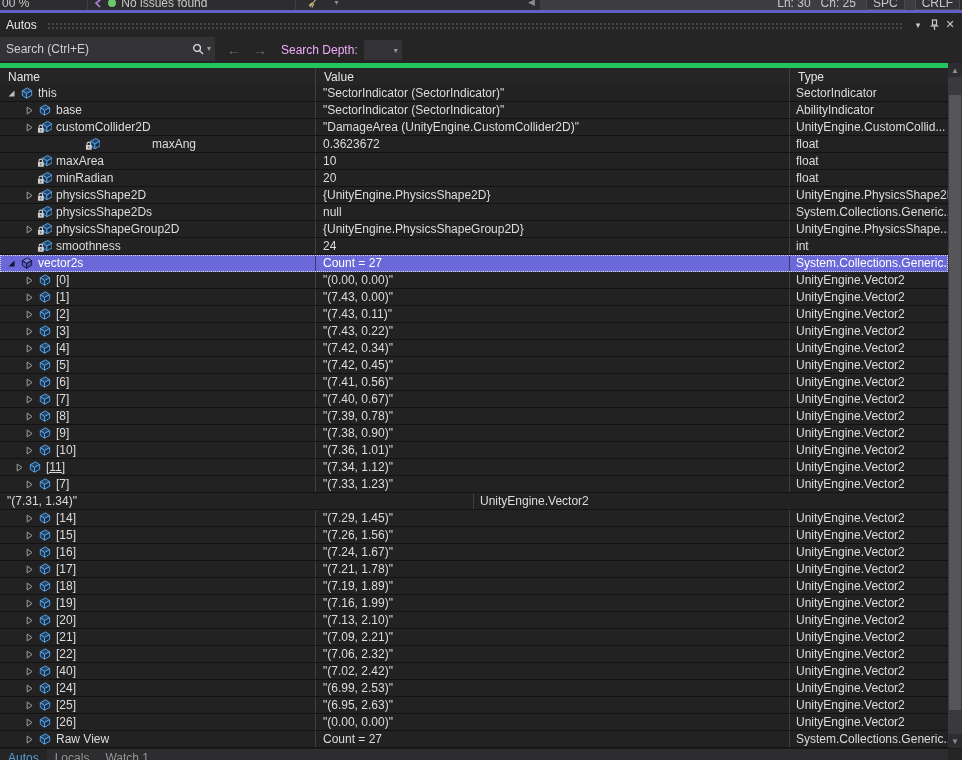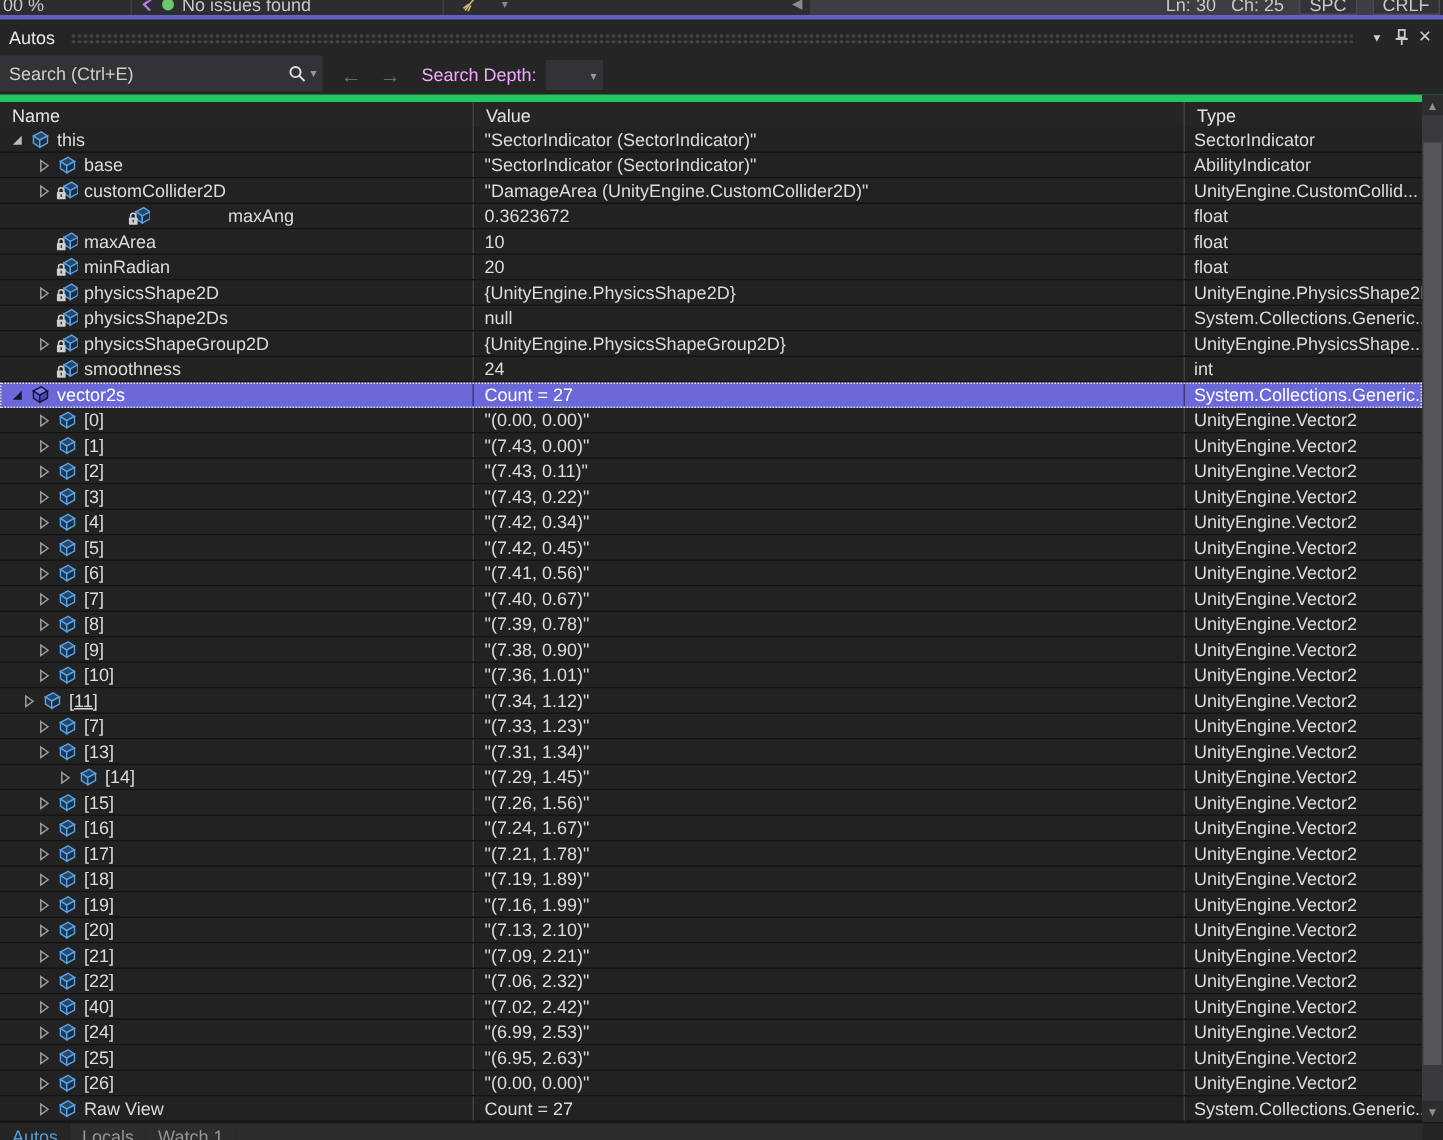--- a/index.html
+++ b/index.html
@@ -686,41 +686,25 @@
     <polygon class="cube-left" points="3.5,4.5 8,7.5 8,12.5 3.5,9.5" fill="#1b3a59" stroke="#5ea2e0" stroke-width="1"></polygon>
     <polygon class="cube-right" points="8,7.5 13.5,4.5 13.5,9.5 8,12.5" fill="#142e47" stroke="#5ea2e0" stroke-width="1"></polygon>
   </svg>
             </span>
       <span class="name-text">[7]</span>
     </div>
     <div class="cell value-cell">"(7.33, 1.23)"</div>
     <div class="cell type-cell">UnityEngine.Vector2</div>
   </div>
         <div class="row">
-    <div class="cell name-cell" style="padding-left: 22px;">
-      <span class="expander collapsed">
-        <svg class="exp-collapsed" width="9" height="9" viewBox="0 0 9 9">
-                <path d="M2.2 1 L7 4.5 L2.2 8 Z" fill="none" stroke="#9e9e9e" stroke-width="1"></path>
-              </svg>
-
-      </span>
-      <span class="icon-slot">
-              <svg width="15" height="14" viewBox="0 0 16 14">
-    <polygon class="cube-top" points="3.5,4.5 9,1.5 13.5,4.5 8,7.5" fill="#24486b" stroke="#5ea2e0" stroke-width="1"></polygon>
-    <polygon class="cube-left" points="3.5,4.5 8,7.5 8,12.5 3.5,9.5" fill="#1b3a59" stroke="#5ea2e0" stroke-width="1"></polygon>
-    <polygon class="cube-right" points="8,7.5 13.5,4.5 13.5,9.5 8,12.5" fill="#142e47" stroke="#5ea2e0" stroke-width="1"></polygon>
-  </svg>
-            </span>
-      <span class="name-text">[13]</span>
-    </div>
     <div class="cell value-cell">"(7.31, 1.34)"</div>
     <div class="cell type-cell">UnityEngine.Vector2</div>
   </div>
         <div class="row">
-    <div class="cell name-cell" style="padding-left: 36px; text-align: right;">
+    <div class="cell name-cell" style="padding-left: 22px; text-align: right;">
       <span class="expander collapsed">
         <svg class="exp-collapsed" width="9" height="9" viewBox="0 0 9 9">
                 <path d="M2.2 1 L7 4.5 L2.2 8 Z" fill="none" stroke="#9e9e9e" stroke-width="1"></path>
               </svg>
 
       </span>
       <span class="icon-slot">
               <svg width="15" height="14" viewBox="0 0 16 14">
     <polygon class="cube-top" points="3.5,4.5 9,1.5 13.5,4.5 8,7.5" fill="#24486b" stroke="#5ea2e0" stroke-width="1"></polygon>
     <polygon class="cube-left" points="3.5,4.5 8,7.5 8,12.5 3.5,9.5" fill="#1b3a59" stroke="#5ea2e0" stroke-width="1"></polygon>

